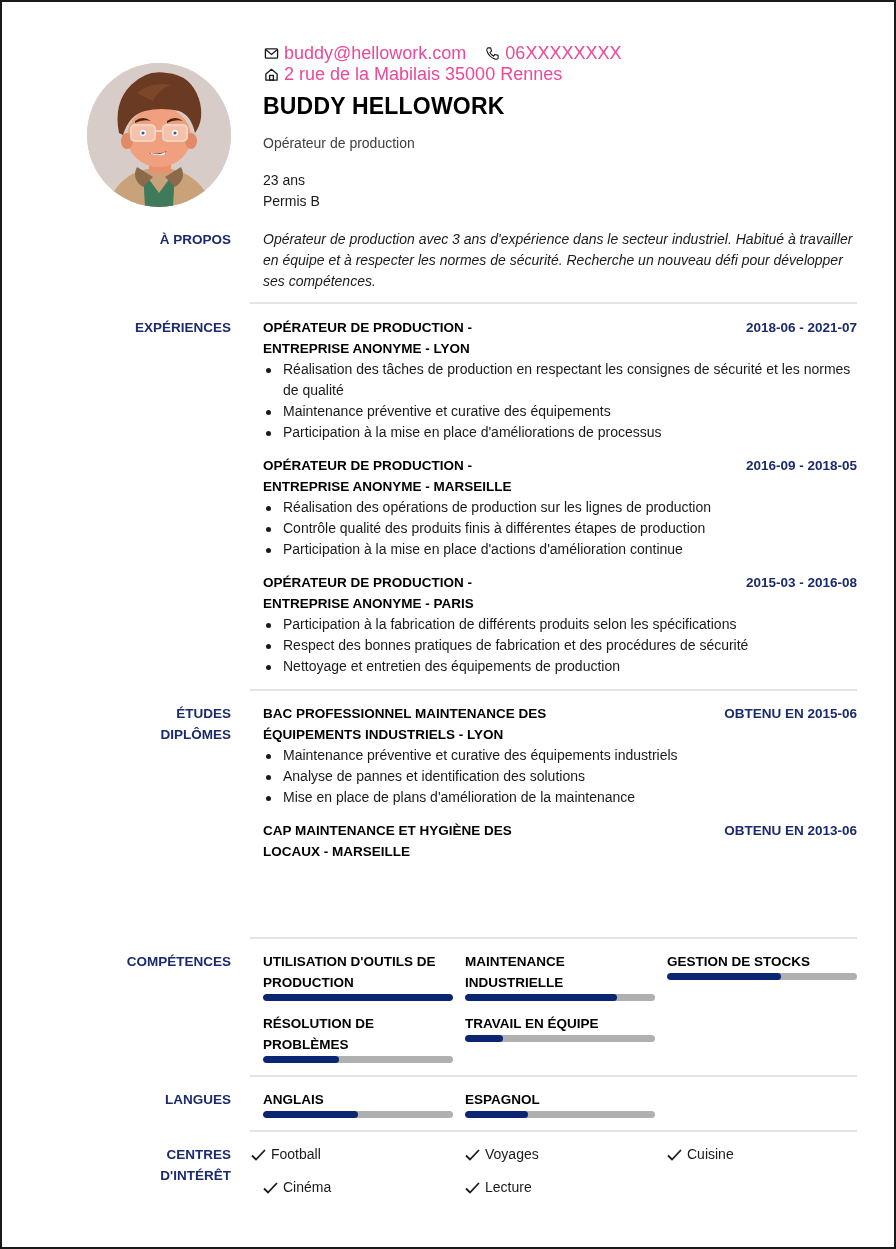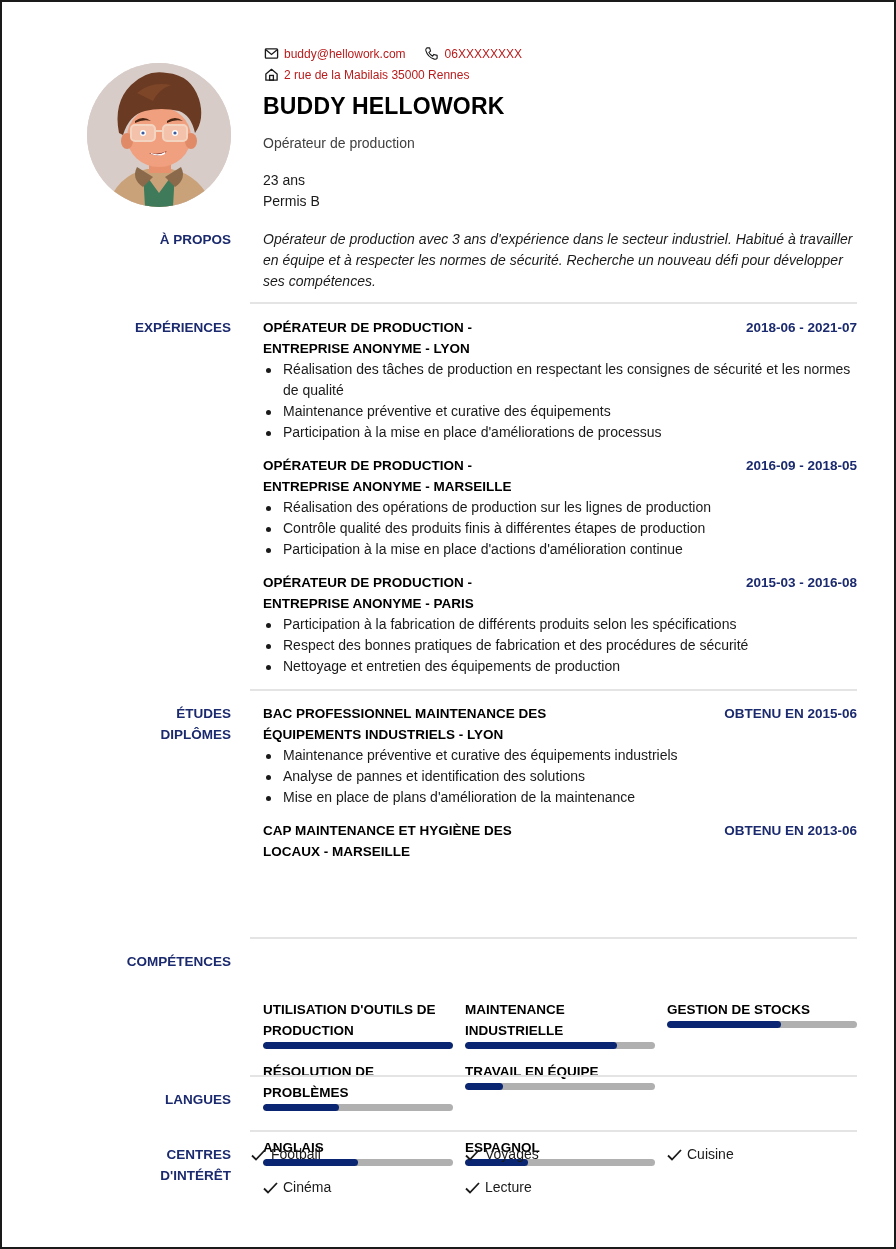--- a/index.html
+++ b/index.html
@@ -16,21 +16,21 @@
       border: 2px solid #1a1a1a;
       background: #fff;
     }
     .avatar {
       position: absolute; left: 85px; top: 61px; width: 144px; height: 144px;
       border-radius: 50%; overflow: hidden; background: #d9cfcb;
     }
     .avatar svg { width: 144px; height: 144px; display: block; }
 
     .contact-row {
-      position: absolute; left: 261px; font-size: 12px; color: #b91c1c;
+      position: absolute; left: 261px; font-size: 18px; color: #ec4899;
       display: flex; align-items: center; height: 21px; white-space: nowrap;
     }
     .contact-row .ic { display: inline-flex; width: 16px; height: 16px; margin-right: 5px; align-items: center; justify-content: center; }
     .contact-row .ic svg { width: 15px; height: 15px; }
     .contact-row .gap { width: 18px; display: inline-block; }
 
     .name {
       position: absolute; left: 261px; top: 91px; font-size: 23px; font-weight: 700;
       letter-spacing: 0.2px; color: #000; white-space: nowrap;
     }
@@ -55,21 +55,21 @@
     .entry .head { position: relative; font-weight: 700; font-size: 13.5px; line-height: 21px; color: #000; }
     .entry .head .t { display: block; width: 300px; }
     .entry .head .date { position: absolute; right: 0; top: 0; color: #1b2a6e; font-weight: 700; }
     .entry ul { list-style: none; }
     .entry li { position: relative; padding-left: 20px; font-size: 14px; line-height: 21px; }
     .entry li::before {
       content: ""; position: absolute; left: 3px; top: 9px; width: 5px; height: 5px;
       border-radius: 50%; background: #1a1a1a;
     }
 
-    .skill { position: absolute; width: 190px; margin-top: 48px; }
+    .skill { position: absolute; width: 190px; }
     .skill .lbl { font-weight: 700; font-size: 13.5px; line-height: 21px; color: #000; }
     .bar { height: 7px; border-radius: 4px; background: #b0b0b0; overflow: hidden; margin-top: 1px; }
     .bar .fill { height: 100%; background: #0a2672; border-radius: 4px; }
 
     .interest { position: absolute; font-size: 14px; display: flex; align-items: center; line-height: 21px; }
     .interest svg { width: 15px; height: 12px; margin-right: 5px; }
   </style>
 </head>
 <body>
 

